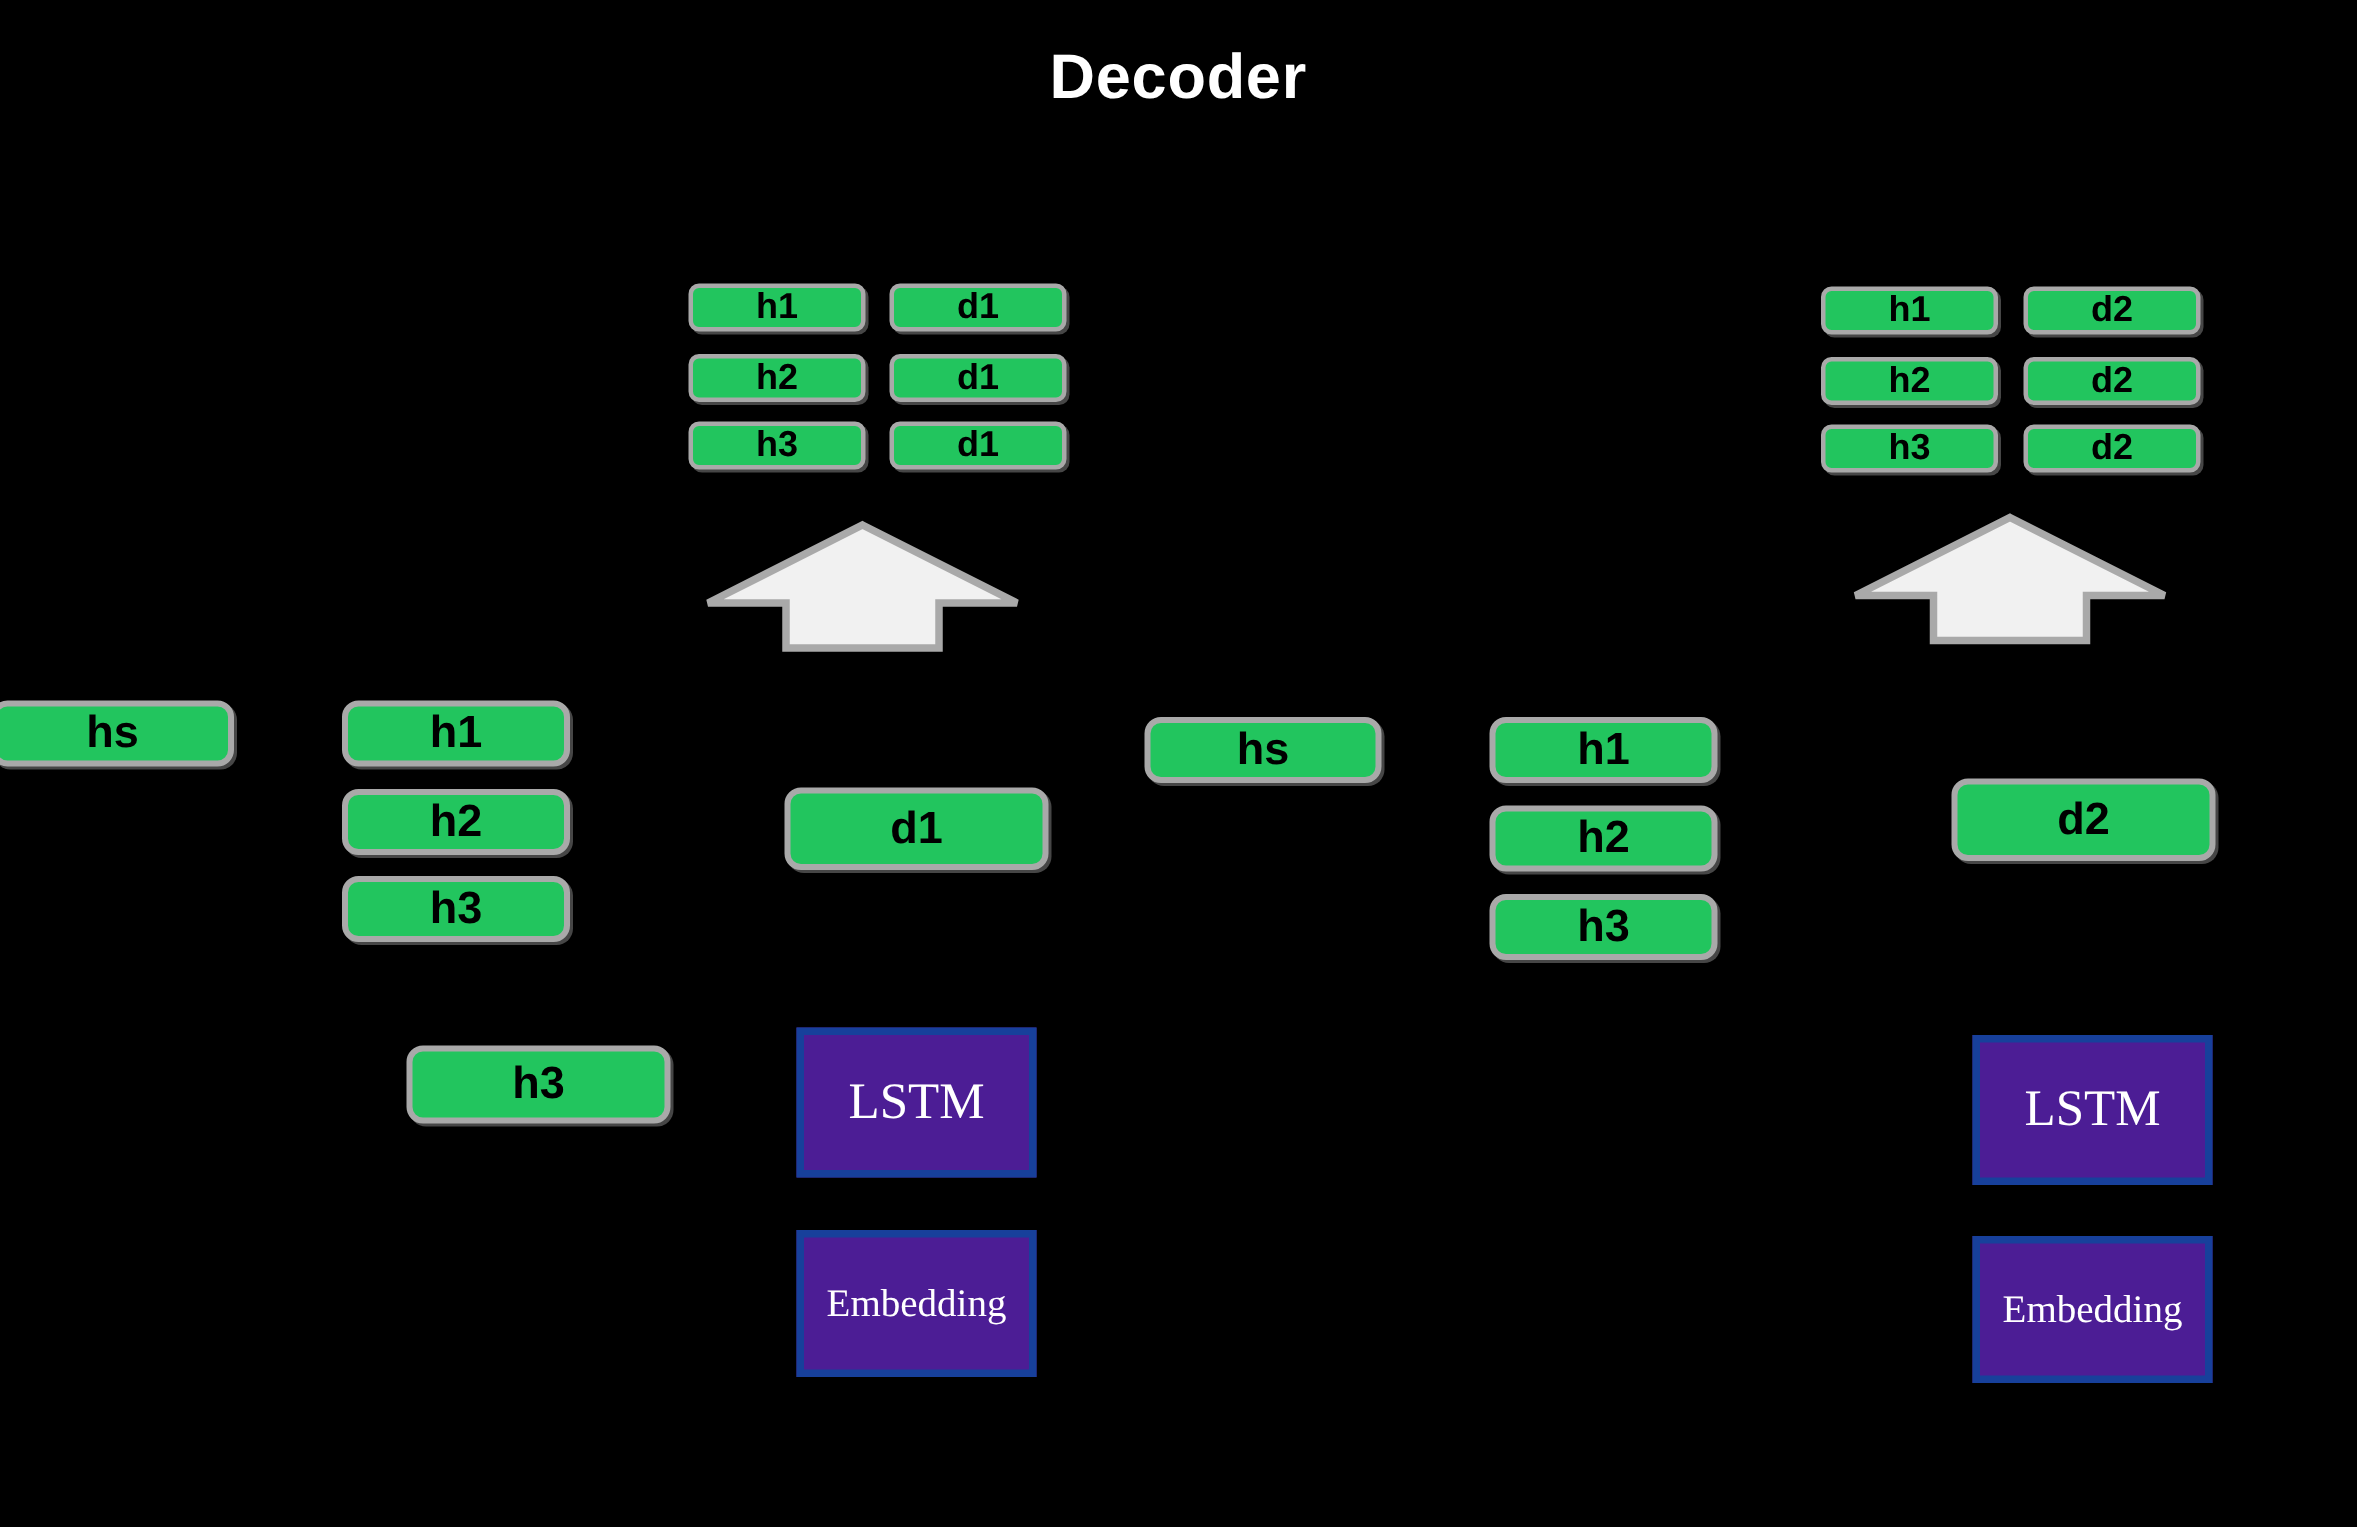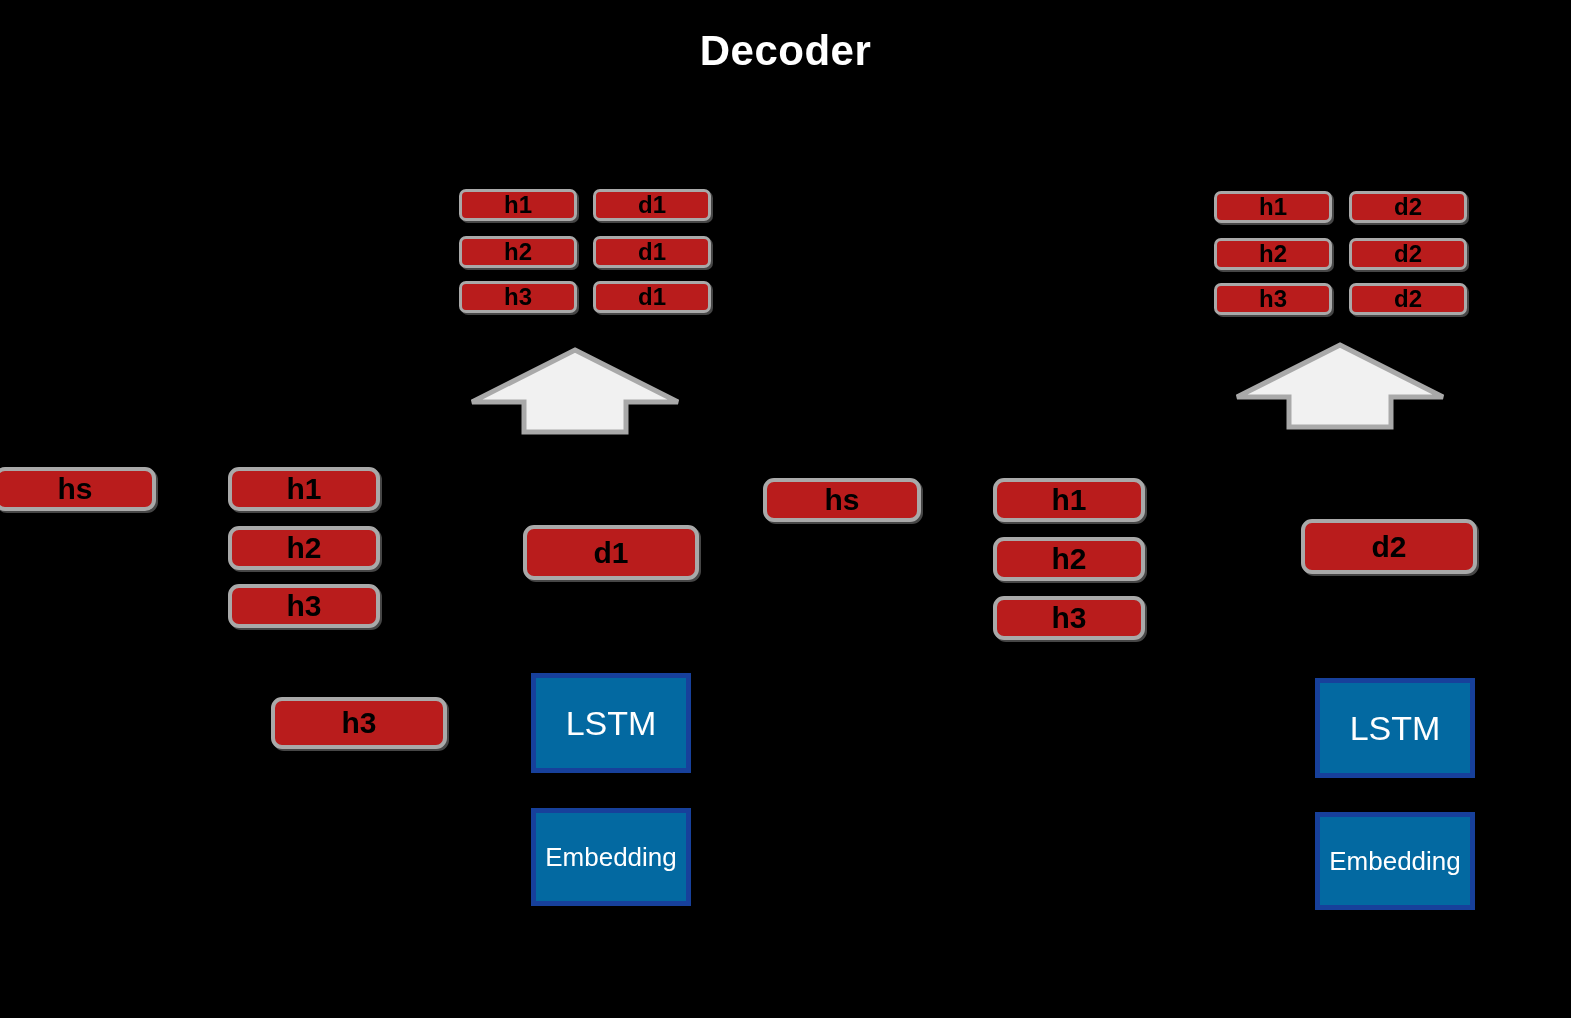--- a/index.html
+++ b/index.html
@@ -34,21 +34,21 @@
     font-size: 42px;
     font-weight: bold;
     font-family: "Liberation Sans", sans-serif;
     letter-spacing: 0.5px;
   }
 
   
   .pill {
     position: absolute;
     box-sizing: border-box;
-    background: #b91c1c;
+    background: #22c55e;
     border: 3px solid #a9a9a9;
     border-radius: 9px;
     color: #000000;
     display: flex;
     align-items: center;
     justify-content: center;
     font-family: "Liberation Sans", sans-serif;
     font-weight: bold;
     line-height: 1;
     box-shadow: 2px 2px 0 rgba(128,128,128,0.55);
@@ -63,29 +63,30 @@
   .pill.big {
     font-size: 30px;
     border-width: 4px;
     border-radius: 11px;
   }
 
   
   .blue {
     position: absolute;
     box-sizing: border-box;
-    background: #0369a1;
+    background: #4c1d95;
     border: 5px solid #17409b;
     color: #ffffff;
     display: flex;
     align-items: center;
     justify-content: center;
-    font-family: Liberation Sans, sans-serif;
+    font-family: Liberation Serif, serif;
     font-weight: normal;
     line-height: 1;
+    margin-top: 12px;
   }
   .blue.lstm { font-size: 34px; }
   .blue.emb  { font-size: 26px; text-align: center; }
 
   
   .uparrow {
     position: absolute;
   }
   .uparrow svg { display: block; }
 </style>

